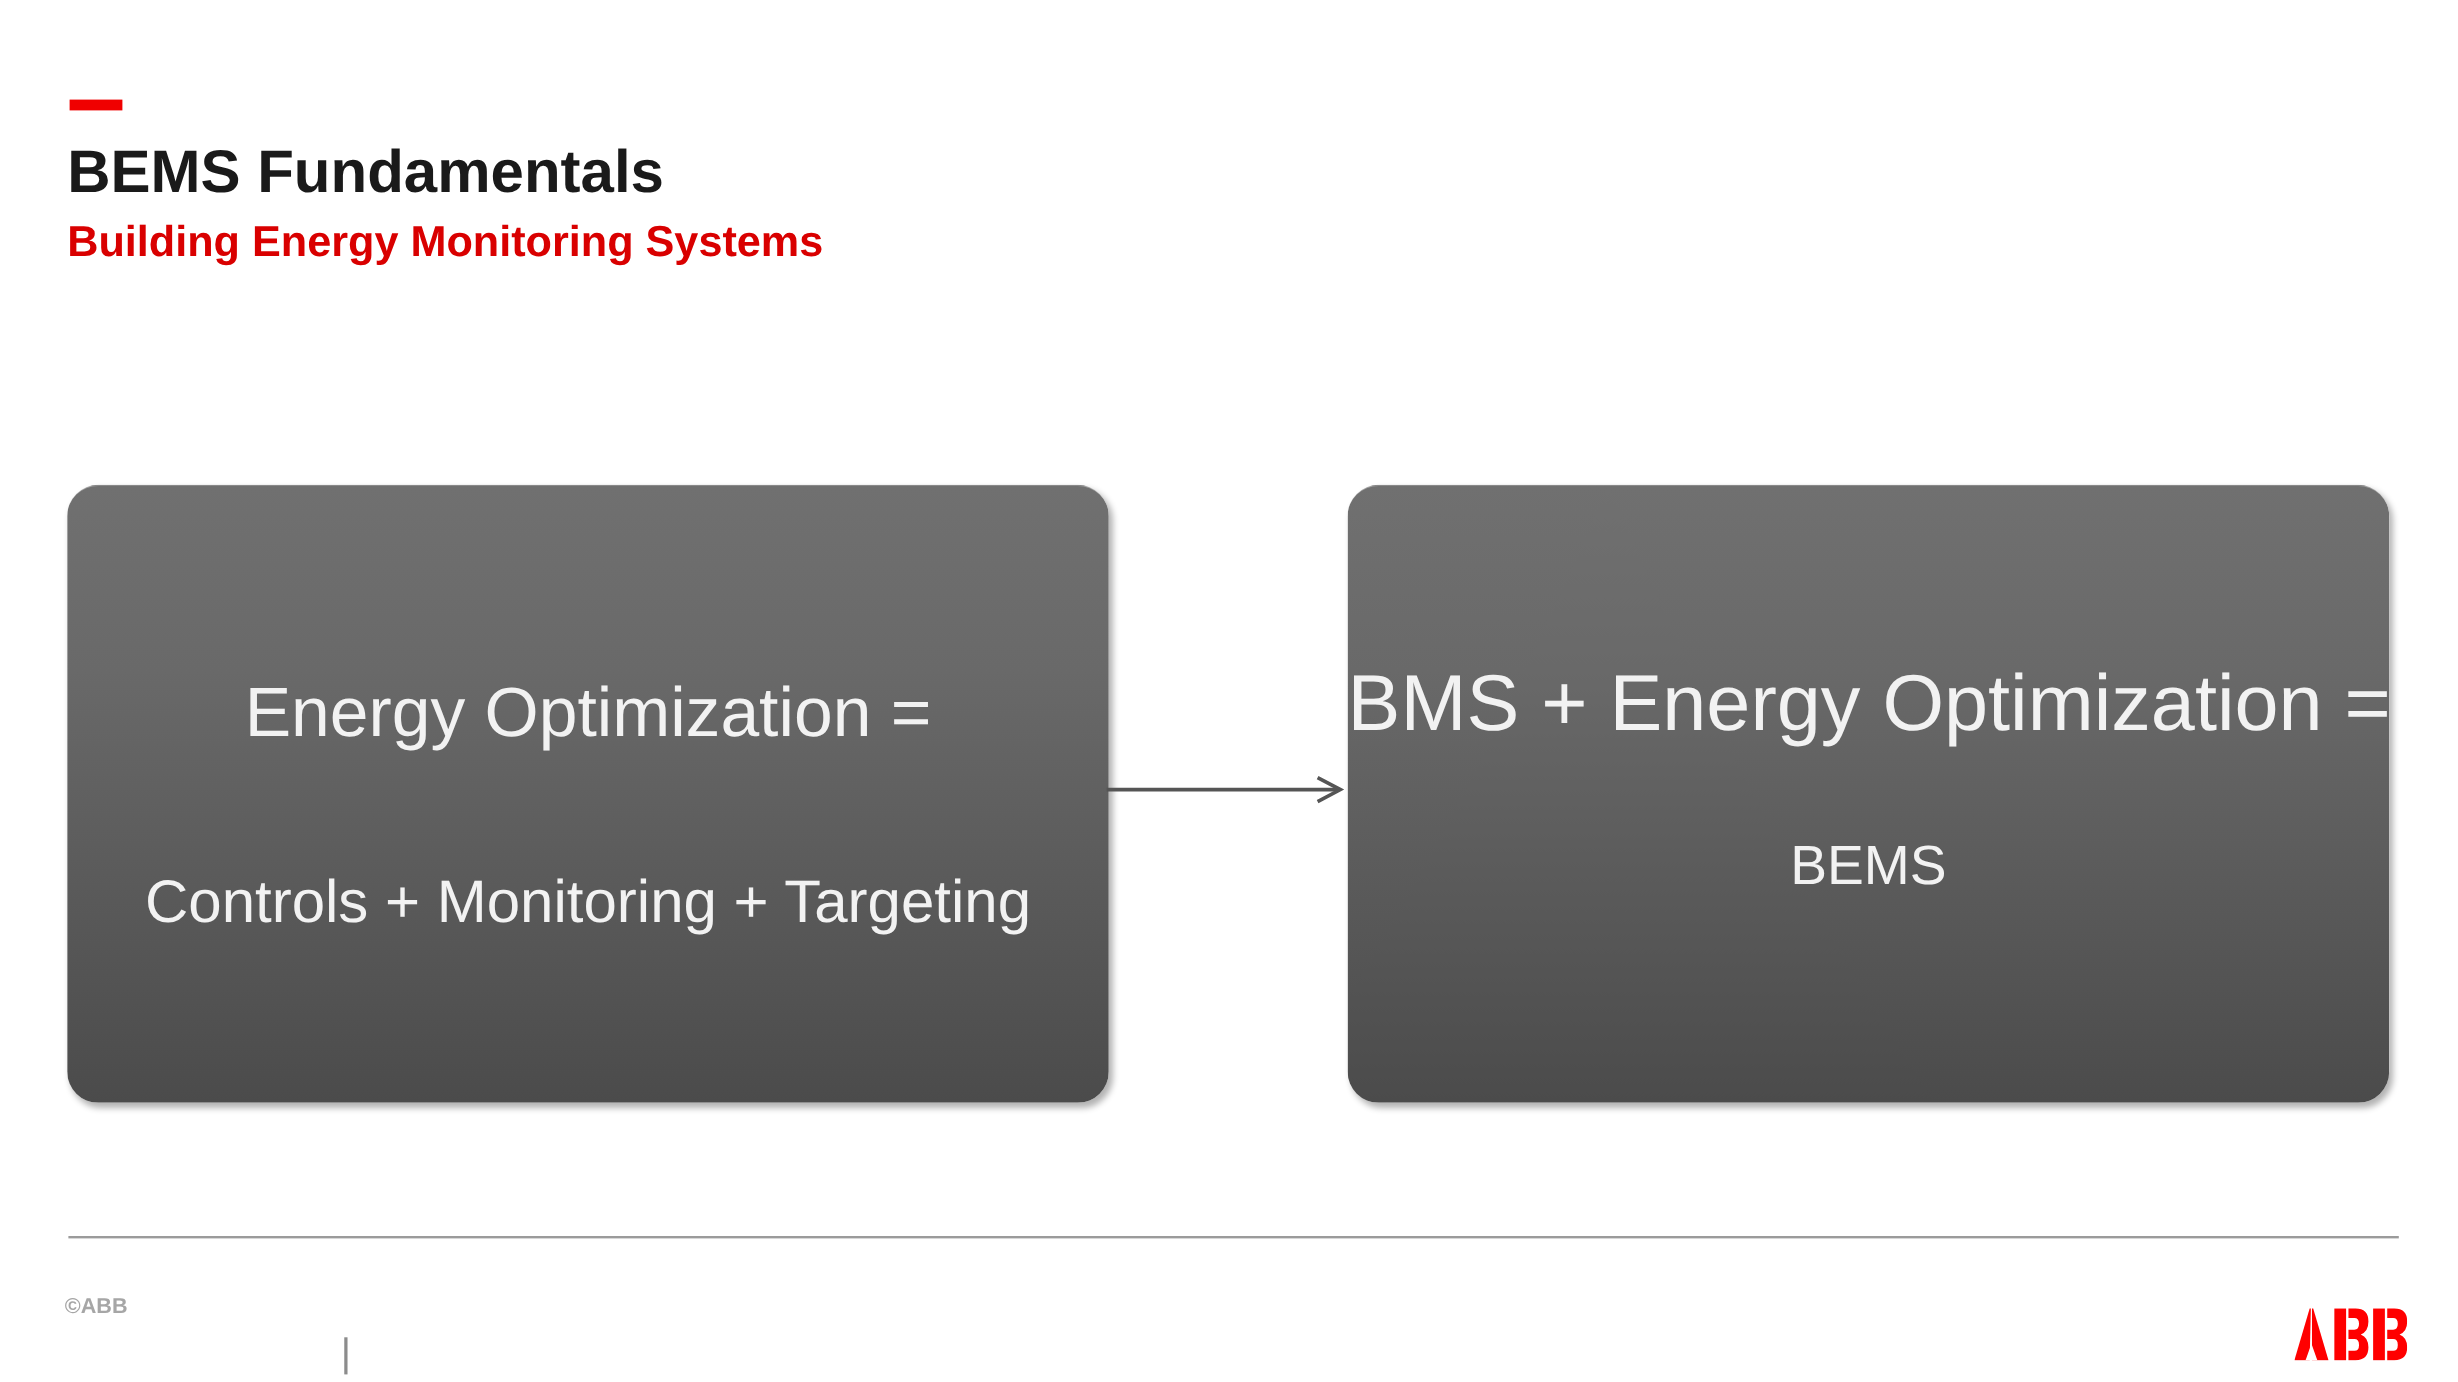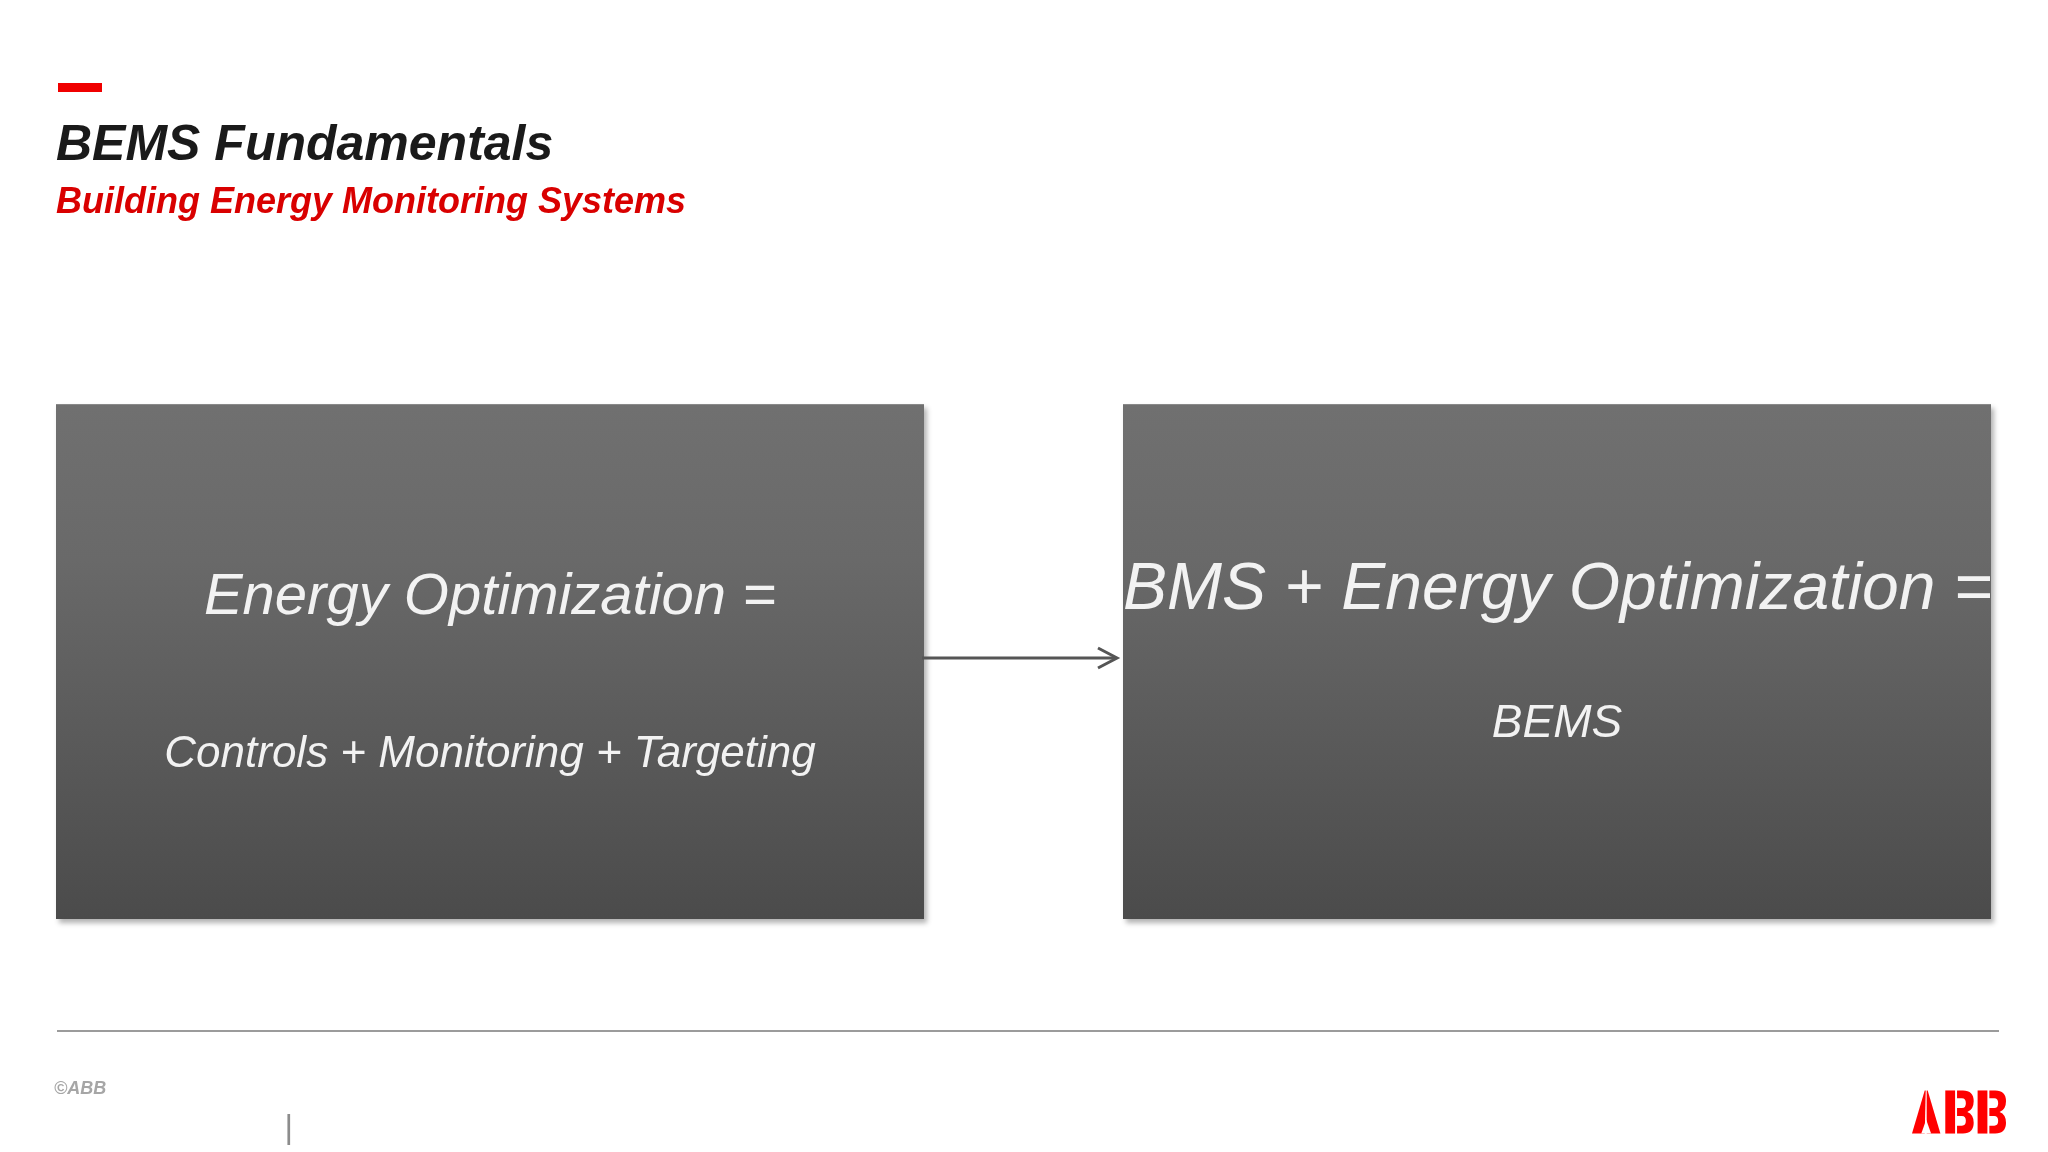--- a/index.html
+++ b/index.html
@@ -7,21 +7,20 @@
     padding: 0;
     background: #ffffff;
   }
   .slide {
     position: relative;
     width: 2048px;
     height: 1152px;
     background: #ffffff;
     overflow: hidden;
     font-family: "Liberation Sans", sans-serif;
-    font-style: italic;
   }
 
   
   .accent-dash {
     position: absolute;
     left: 58px;
     top: 83px;
     width: 44px;
     height: 9px;
     background: #f00000;
@@ -49,36 +48,37 @@
 
   
   .gray-box {
     position: absolute;
     top: 404px;
     width: 868px;
     height: 514px;
     background: linear-gradient(180deg, #707070 0%, #696969 30%, #4b4b4b 100%);
     border-top: 1px solid rgba(255,255,255,0.35);
     box-shadow: 3px 4px 5px rgba(0,0,0,0.30);
+    border-radius: 26px;
   }
   .gray-box.left  { left: 56px;  }
   .gray-box.right { left: 1123px; }
 
   .box-line {
     position: absolute;
     left: 0;
     right: 0;
     text-align: center;
     transform: translateY(-50%);
     color: #f2f2f2;
     line-height: 1.1;
     white-space: nowrap;
   }
   .left-line1  { top: 189px; font-size: 58px; }
-  .left-line2  { top: 347px; font-size: 44px; }
+  .left-line2  { top: 347px; font-size: 50px; }
   .right-line1 { top: 181px; font-size: 66px; }
   .right-line2 { top: 316px; font-size: 46px; }
 
   .arrow-wrap {
     position: absolute;
     left: 922px;
     top: 644px;
     width: 200px;
     height: 28px;
   }

